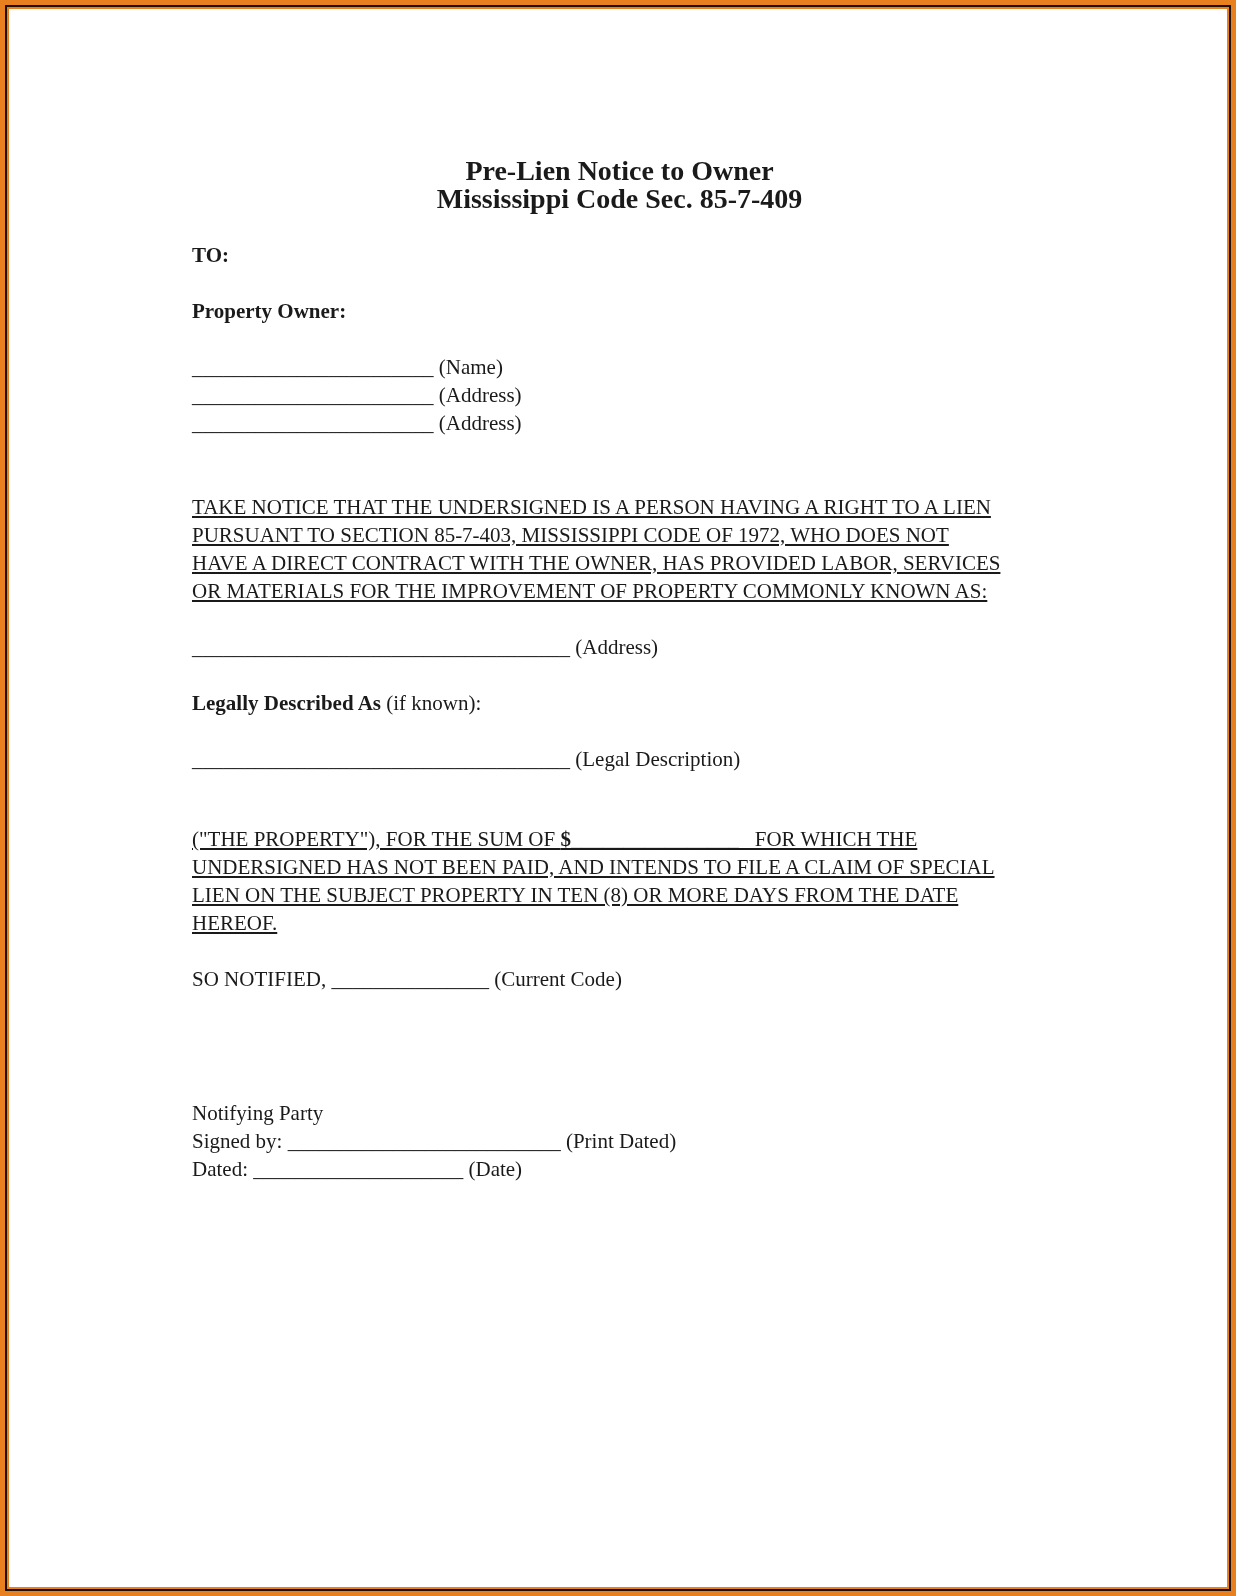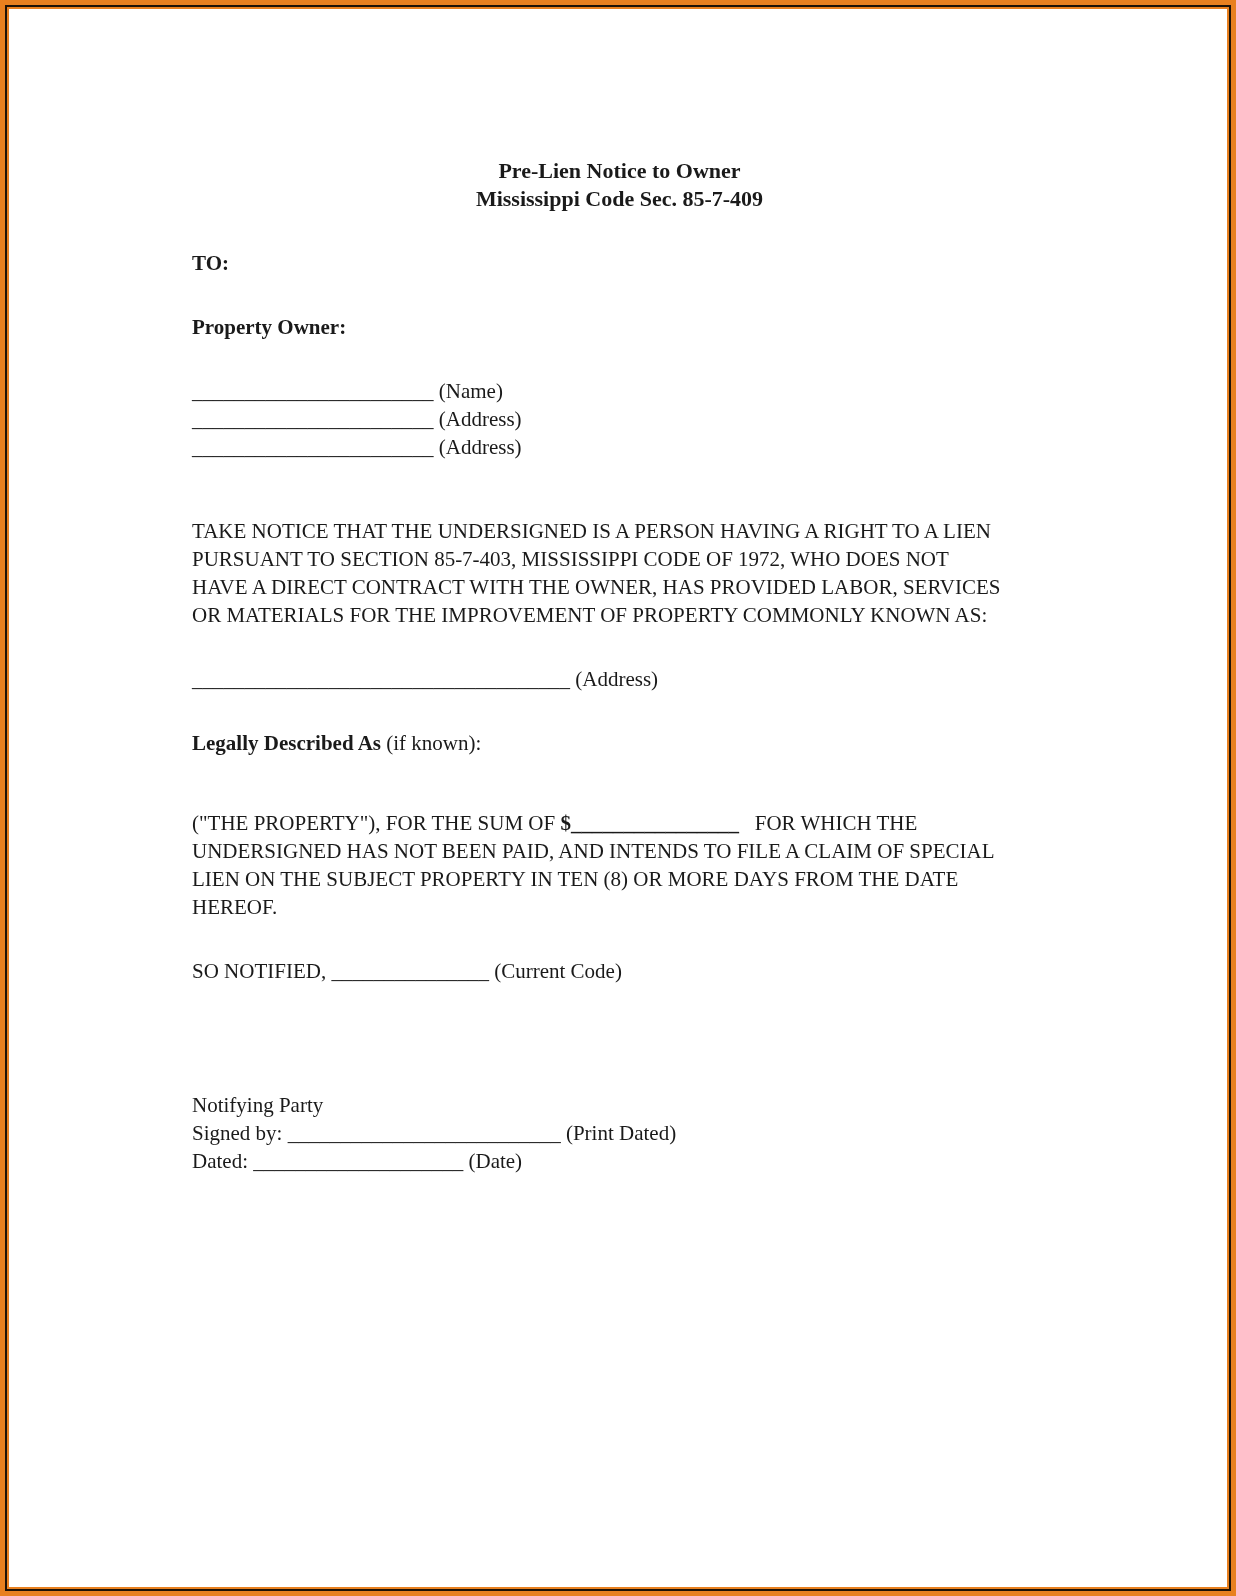--- a/index.html
+++ b/index.html
@@ -25,27 +25,27 @@
     font-size: 21px;
     line-height: 28px;
     color: var(--text-color, #1a1a1a);
   }
   .line { white-space: pre; }
   .bold { font-weight: bold; }
   .title-block {
     width: 855px;
     text-align: center;
     font-weight: bold;
-    font-size: 22px;
+    font-size: 28px;
   }
-  .mt-28 { margin-top: 36px; }
+  .mt-28 { margin-top: 28px; }
   .mt-52 { margin-top: 52px; }
   .mt-56 { margin-top: 56px; }
   .mt-106 { margin-top: 106px; }
-  .para { width: 900px; }
+  .para { width: 900px; text-decoration: underline; }
 </style>
 </head>
 <body>
 
 <div class="frame-outer">
   <div class="frame-mid">
     <div class="frame-inner">
       <div class="content">
 
         <div class="title-block">
@@ -67,20 +67,21 @@
           <div class="line">TAKE NOTICE THAT THE UNDERSIGNED IS A PERSON HAVING A RIGHT TO A LIEN</div>
           <div class="line">PURSUANT TO SECTION 85-7-403, MISSISSIPPI CODE OF 1972, WHO DOES NOT</div>
           <div class="line">HAVE A DIRECT CONTRACT WITH THE OWNER, HAS PROVIDED LABOR, SERVICES</div>
           <div class="line">OR MATERIALS FOR THE IMPROVEMENT OF PROPERTY COMMONLY KNOWN AS:</div>
         </div>
 
         <div class="line mt-28">____________________________________ (Address)</div>
 
         <div class="line mt-28"><span class="bold">Legally Described As</span><span> (if known):</span></div>
 
+        <div class="line mt-28">____________________________________ (Legal Description)</div>
 
         <div class="para mt-52">
           <div class="line"><span>("THE PROPERTY"), FOR THE SUM OF </span><span class="bold">$________________</span><span>&nbsp;&nbsp; FOR WHICH THE</span></div>
           <div class="line">UNDERSIGNED HAS NOT BEEN PAID, AND INTENDS TO FILE A CLAIM OF SPECIAL</div>
           <div class="line">LIEN ON THE SUBJECT PROPERTY IN TEN (8) OR MORE DAYS FROM THE DATE</div>
           <div class="line">HEREOF.</div>
         </div>
 
         <div class="line mt-28">SO NOTIFIED, _______________ (Current Code)</div>
 

